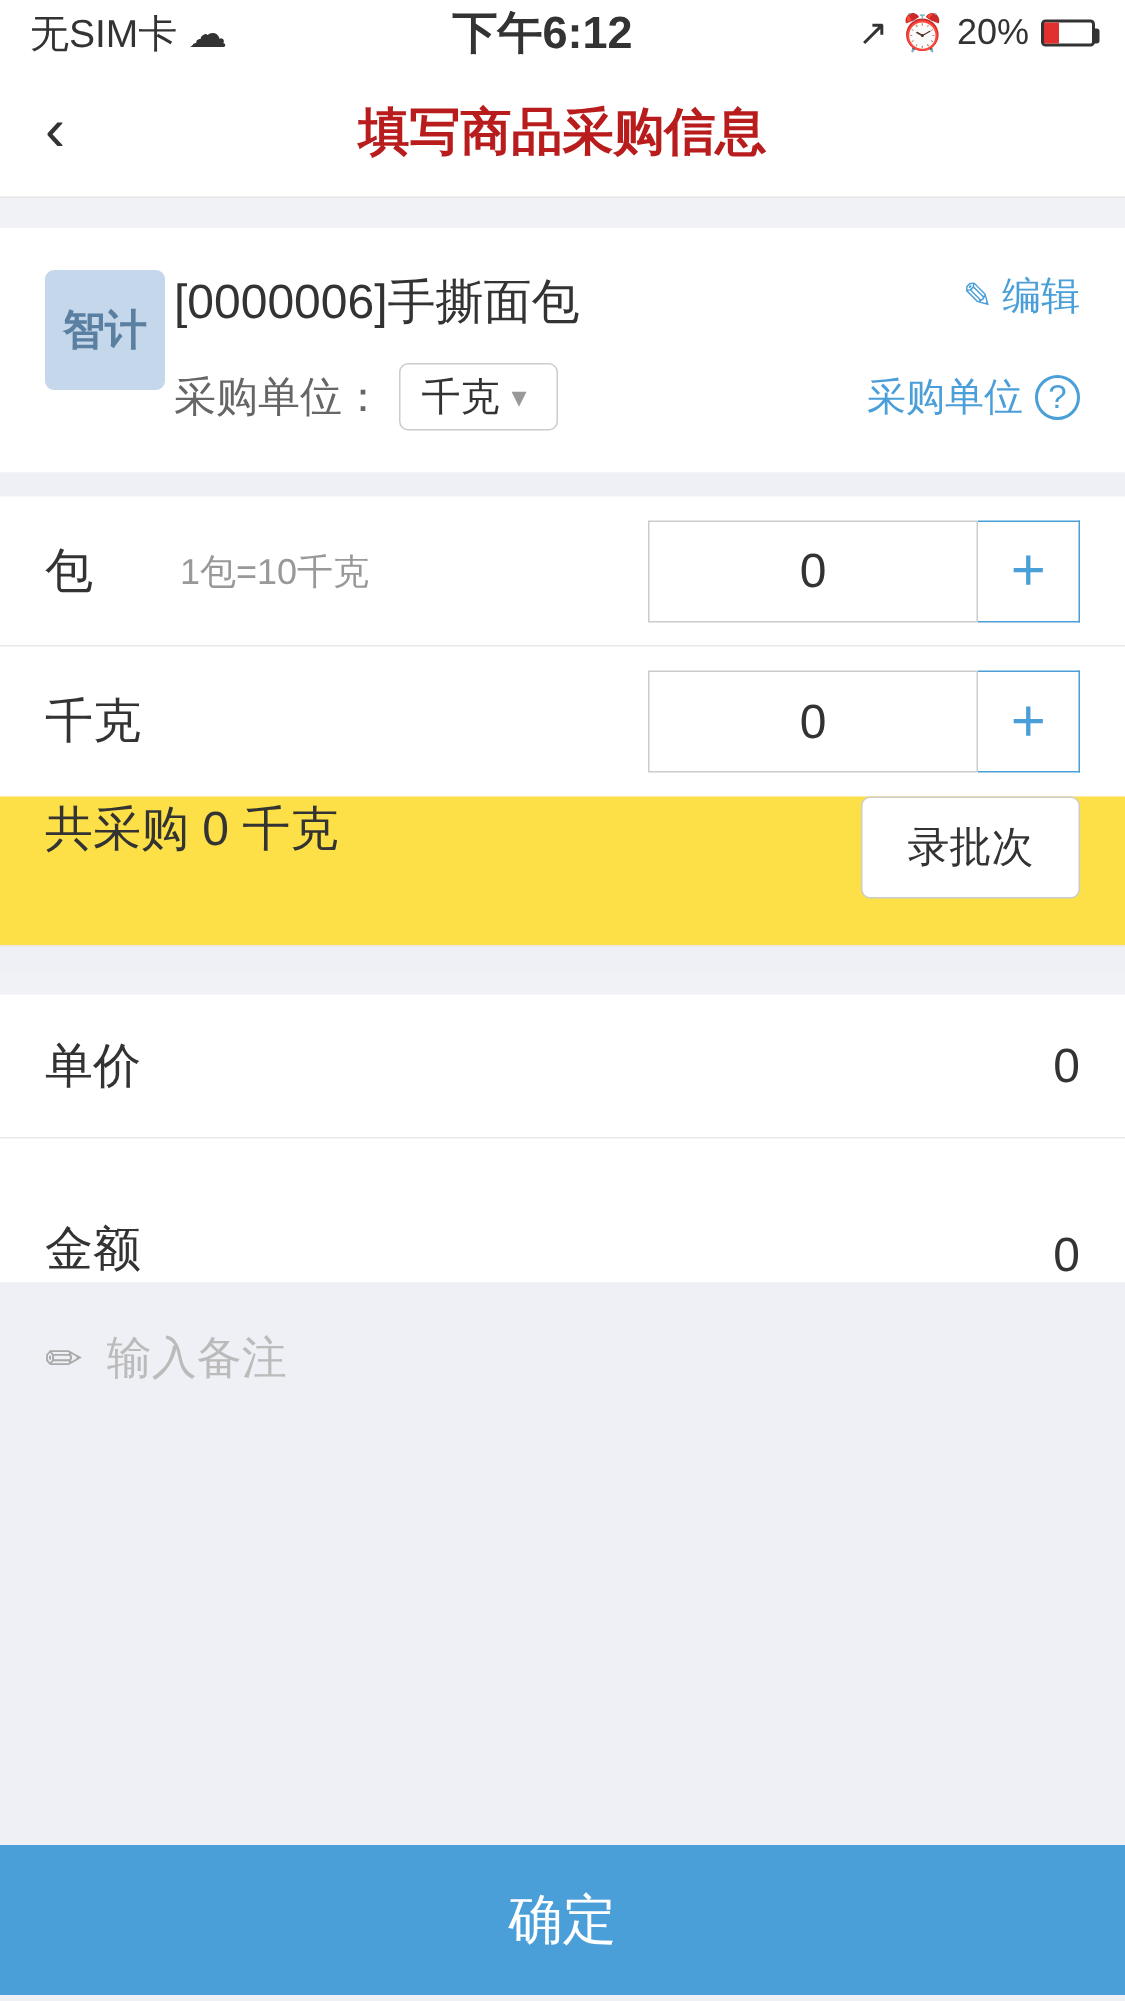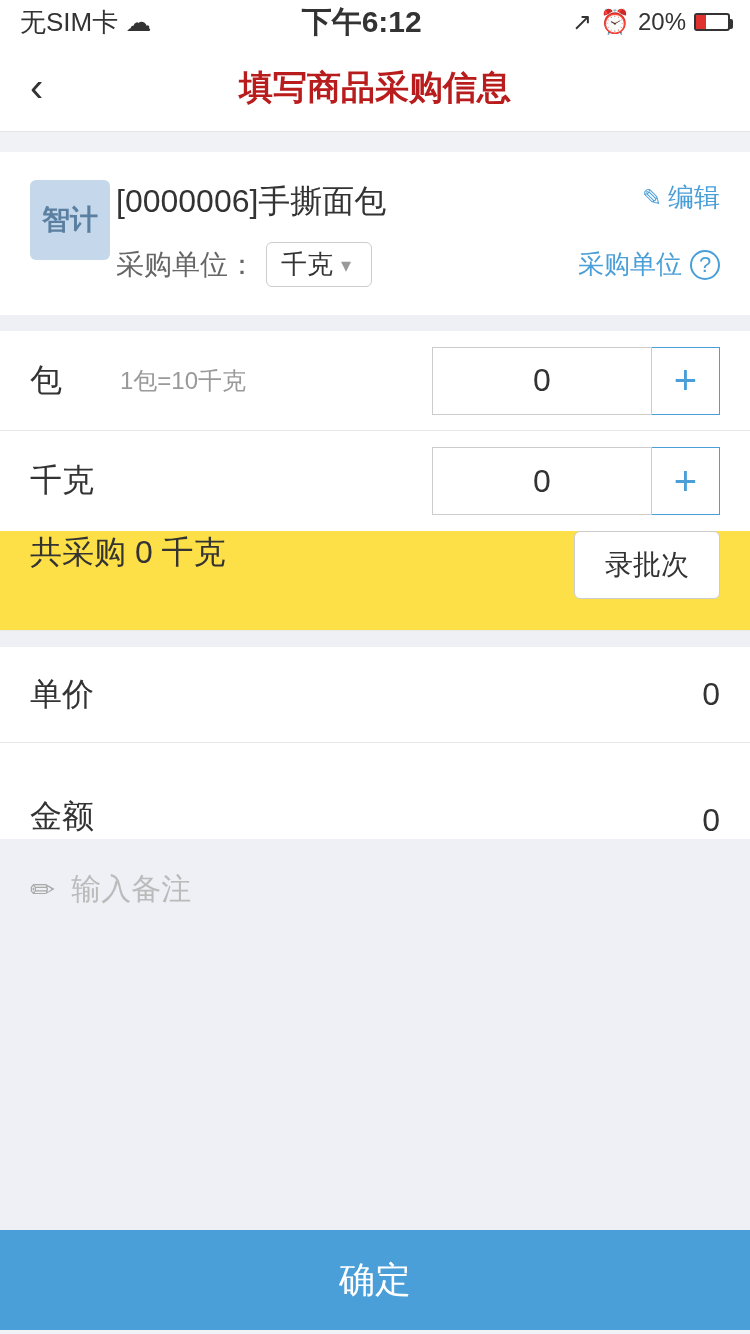--- a/index.html
+++ b/index.html
@@ -231,20 +231,21 @@
       padding: 14px 30px;
       font-size: 28px;
       color: #333;
       background: #fff;
       cursor: pointer;
     }
 
     
     .price-section {
       background: #fff;
+      margin-top: 16px;
     }
     .price-row {
       display: flex;
       align-items: center;
       justify-content: space-between;
       padding: 0 30px;
       height: 96px;
       border-bottom: 1px solid #e8e8e8;
     }
     .price-row:last-child {

